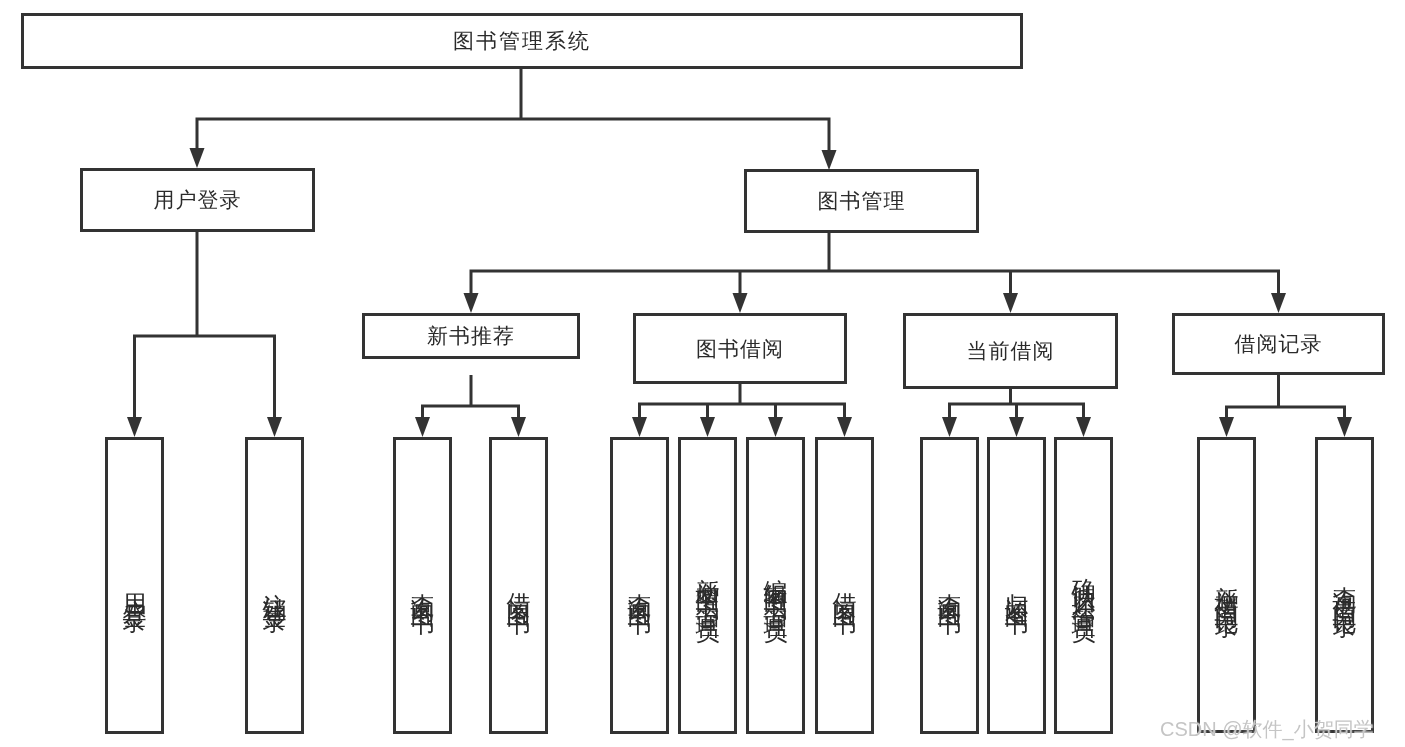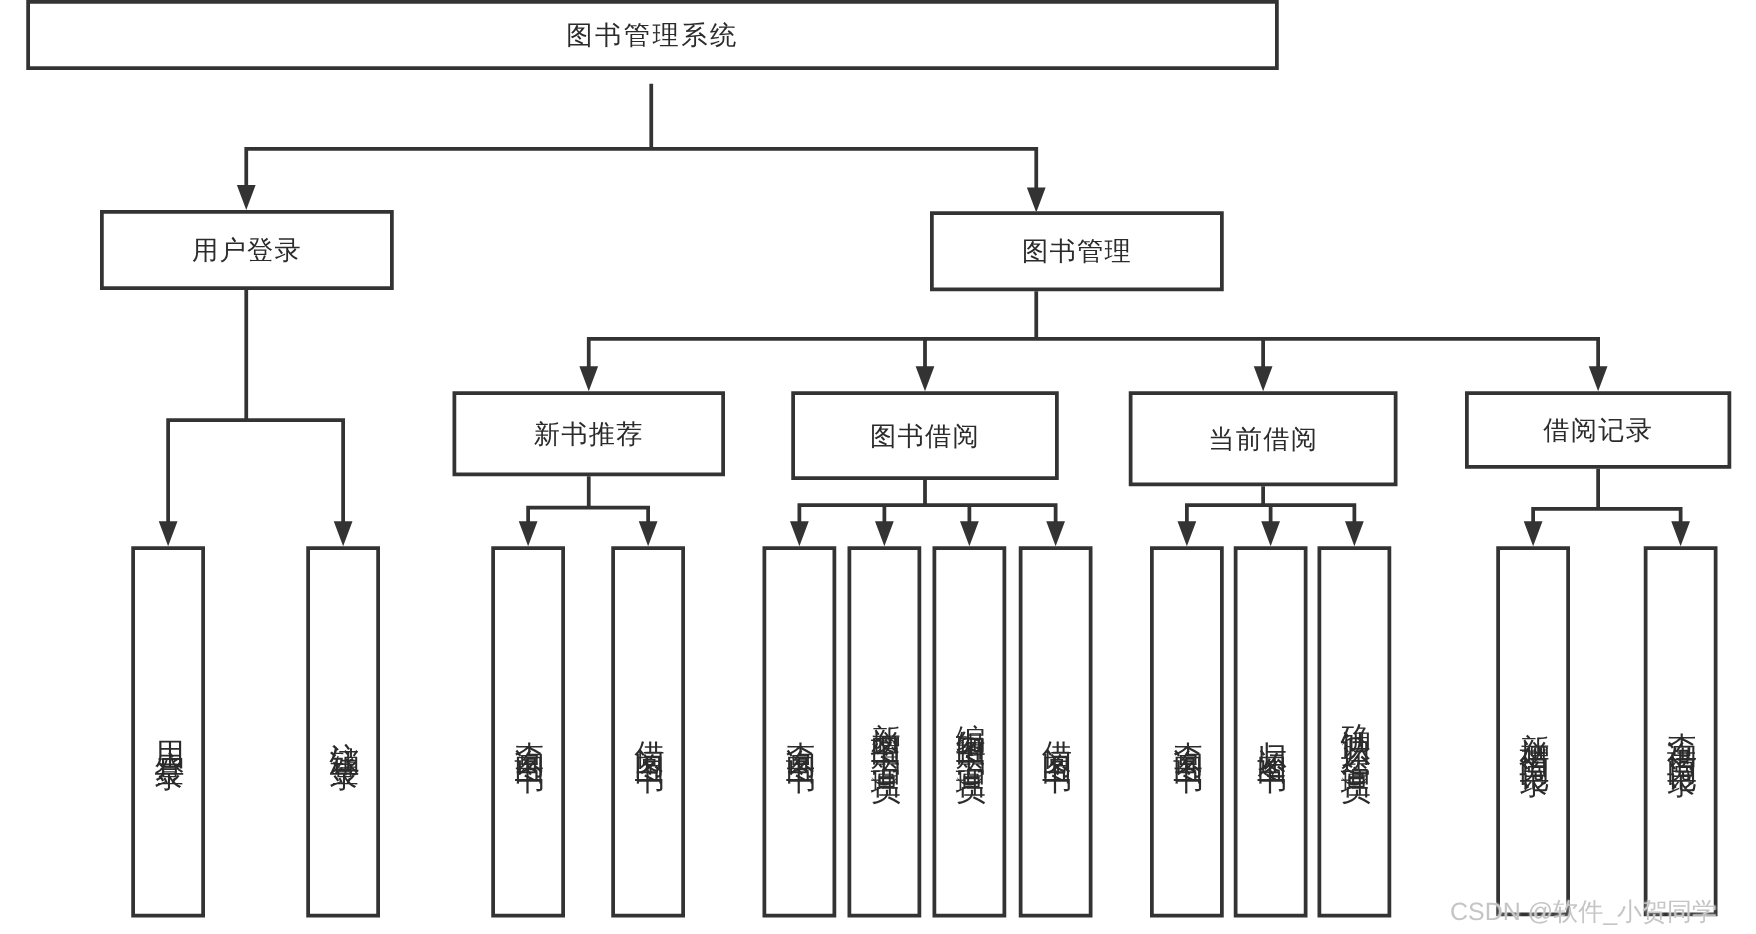--- a/index.html
+++ b/index.html
@@ -103,32 +103,32 @@
          M700 417 L715 417 L707.5 437 Z
          M768 417 L783 417 L775.5 437 Z
          M837 417 L852 417 L844.5 437 Z
          M942 417 L957 417 L949.5 437 Z
          M1009 417 L1024 417 L1016.5 437 Z
          M1076 417 L1091 417 L1083.5 437 Z
          M1219 417 L1234 417 L1226.5 437 Z
          M1337 417 L1352 417 L1344.5 437 Z"></path>
   </svg>
 
-  <div class="box hbox root" style="left:21px;top:0;width:1002px;height:56px;">
+  <div class="box hbox root" style="left:21px;top:13px;width:1002px;height:56px;">
     <span>图书管理系统</span>
   </div>
 
   <div class="box hbox" style="left:80px;top:168px;width:235px;height:64px;">
     <span>用户登录</span>
   </div>
   <div class="box hbox" style="left:712px;top:169px;width:235px;height:64px;margin-left:32px;">
     <span>图书管理</span>
   </div>
 
-  <div class="box hbox" style="left:362px;top:313px;width:218px;height:68px;">
+  <div class="box hbox" style="left:362px;top:313px;width:218px;height:46px;">
     <span>新书推荐</span>
   </div>
   <div class="box hbox" style="left:633px;top:313px;width:214px;height:71px;">
     <span>图书借阅</span>
   </div>
   <div class="box hbox" style="left:903px;top:313px;width:215px;height:76px;">
     <span>当前借阅</span>
   </div>
   <div class="box hbox" style="left:1172px;top:313px;width:213px;height:62px;">
     <span>借阅记录</span>

